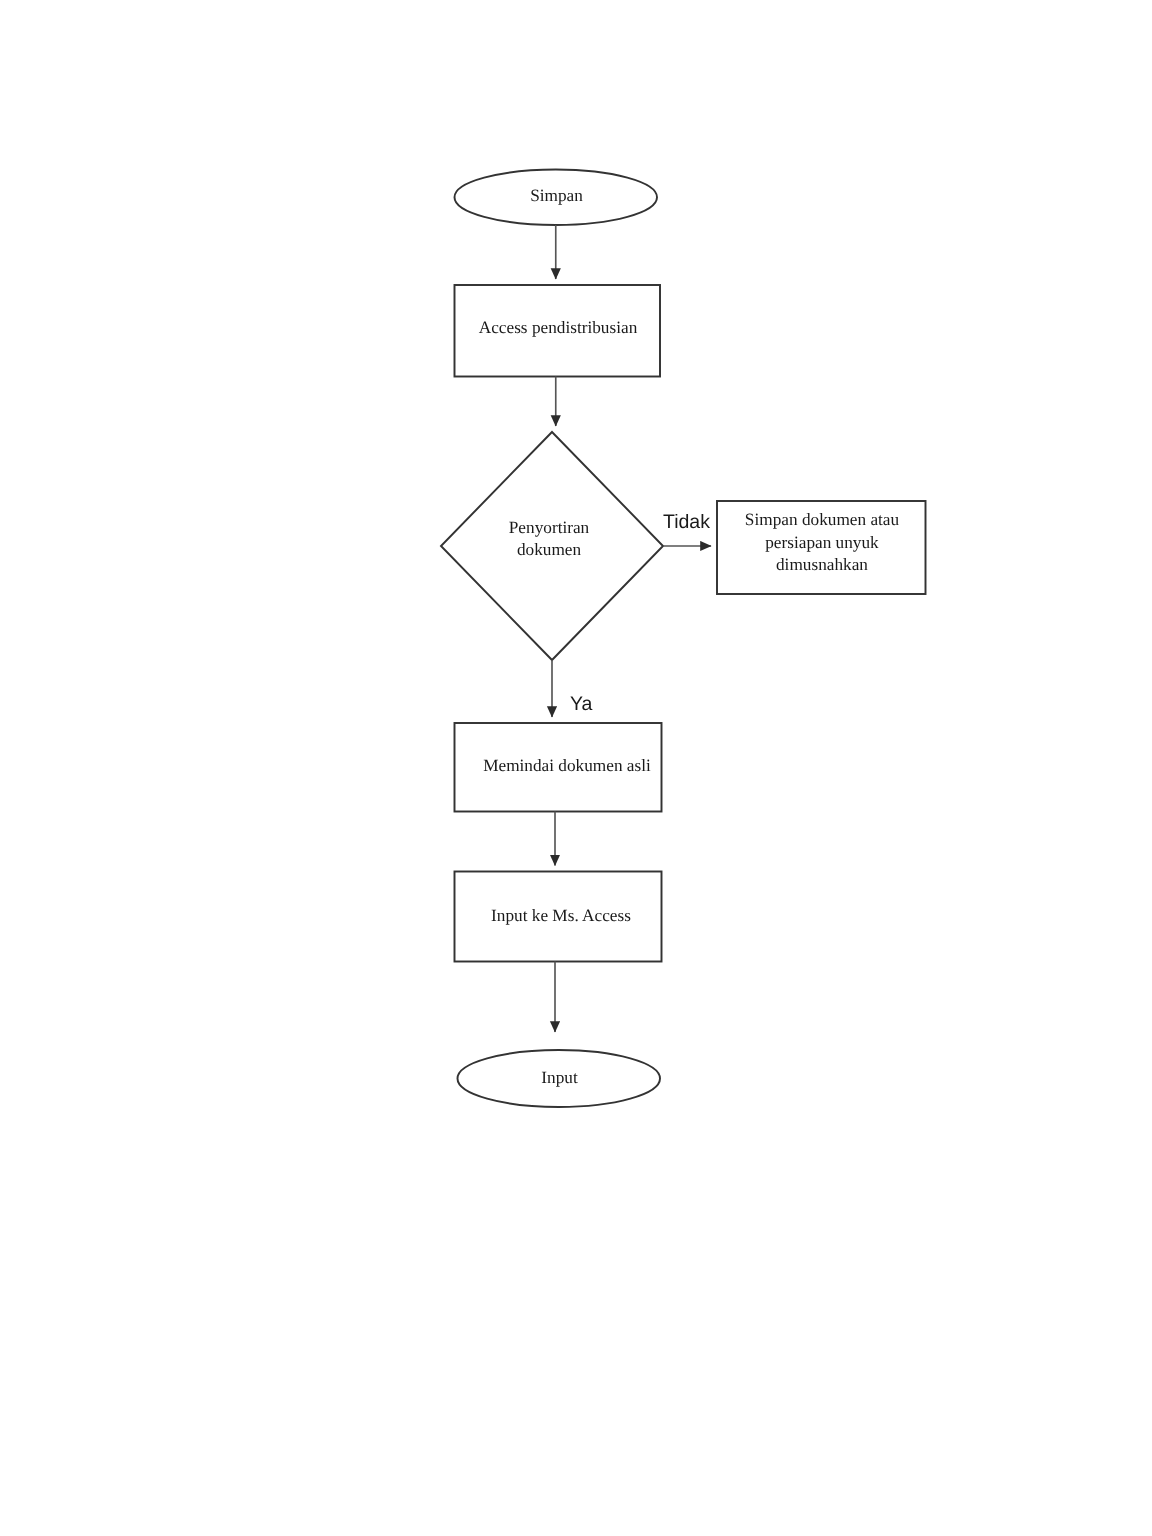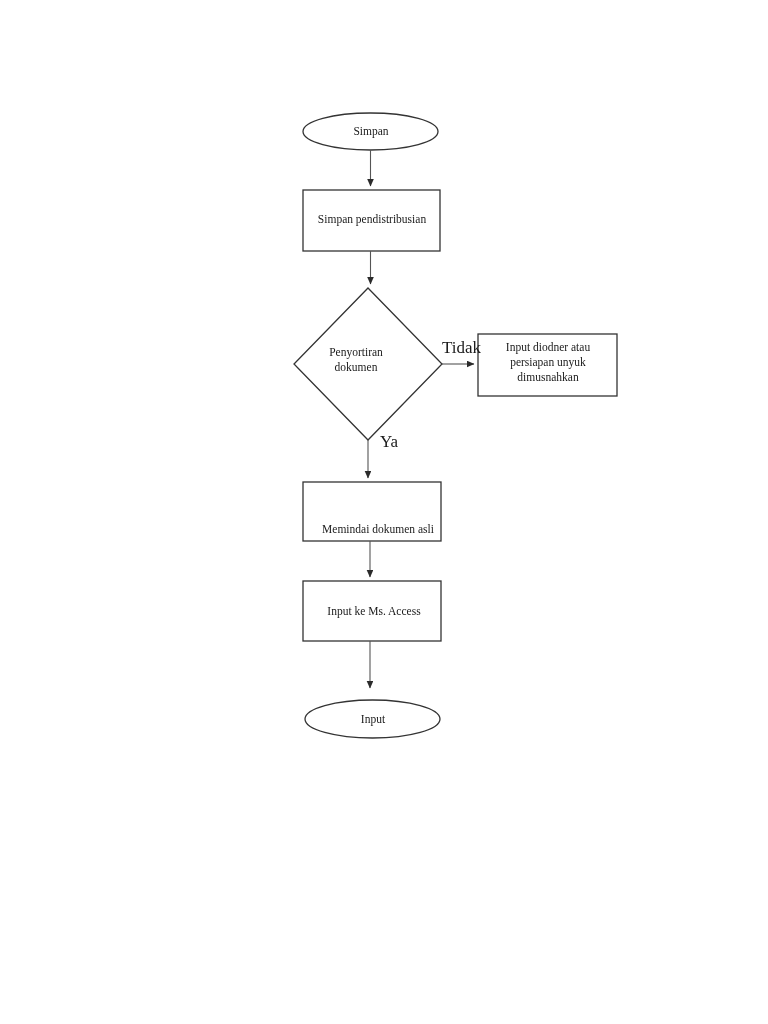--- a/index.html
+++ b/index.html
@@ -28,34 +28,34 @@
     text-align: center;
     font-family: "Liberation Serif", "DejaVu Serif", serif;
     font-size: 11.5px;
     line-height: 15px;
     color: #1a1a1a;
     white-space: pre-line;
     pointer-events: none;
   }
   .edge-label {
     position: absolute;
-    font-family: Liberation Serif, serif;
-    font-size: 17px;
+    font-family: Liberation Sans, sans-serif;
+    font-size: 13px;
     line-height: 14px;
     color: #1a1a1a;
   }
   .lbl-start     { left: 303px; top: 124px; width: 136px; }
   .lbl-terima    { left: 303px; top: 212px; width: 138px; }
-  .lbl-sortir    { left: 293px; top: 345px; width: 126px; }
+  .lbl-sortir    { left: 303px; top: 345px; width: 126px; }
   .lbl-simpan    { left: 480px; top: 340px; width: 136px; }
-  .lbl-memindai  { left: 303px; top: 504px; width: 150px; margin-top: 18px; }
+  .lbl-memindai  { left: 303px; top: 504px; width: 150px; }
   .lbl-input     { left: 303px; top: 604px; width: 142px; }
   .lbl-finish    { left: 305px; top: 712px; width: 136px; }
   .lbl-tidak     { left: 442px; top: 341px; }
-  .lbl-ya        { left: 380px; top: 435px; }
+  .lbl-ya        { left: 380px; top: 462px; }
 </style>
 </head>
 <body>
 
 <svg id="flowchart-canvas" viewBox="0 0 768 1024" xmlns="http://www.w3.org/2000/svg">
   <defs>
     <marker id="arrowhead" markerWidth="9" markerHeight="9" refX="7.2" refY="3.4" orient="auto" markerUnits="userSpaceOnUse">
       <path d="M0,0 L7.6,3.4 L0,6.8 z" fill="#2b2b2b"></path>
     </marker>
   </defs>
@@ -82,26 +82,26 @@
 
   <rect x="303" y="581" width="138" height="60" fill="#ffffff" stroke="#333333" stroke-width="1.3"></rect>
 
   <line x1="370" y1="641" x2="370" y2="688" stroke="#555555" stroke-width="1.1" marker-end="url(#arrowhead)"></line>
 
   <ellipse cx="372.5" cy="719" rx="67.5" ry="19" fill="#ffffff" stroke="#333333" stroke-width="1.3"></ellipse>
 </svg>
 
 <div class="node-label lbl-start">Simpan</div>
 
-<div class="node-label lbl-terima">Simpan pendistribusian</div>
+<div class="node-label lbl-terima">Access pendistribusian</div>
 
 <div class="node-label lbl-sortir">Penyortiran
 dokumen</div>
 
-<div class="node-label lbl-simpan">Input diodner atau
+<div class="node-label lbl-simpan">Simpan dokumen atau
 persiapan unyuk
 dimusnahkan</div>
 
 <div class="node-label lbl-memindai">Memindai dokumen asli</div>
 
 <div class="node-label lbl-input">Input ke Ms. Access</div>
 
 <div class="node-label lbl-finish">Input</div>
 
 <div class="edge-label lbl-tidak">Tidak</div>

